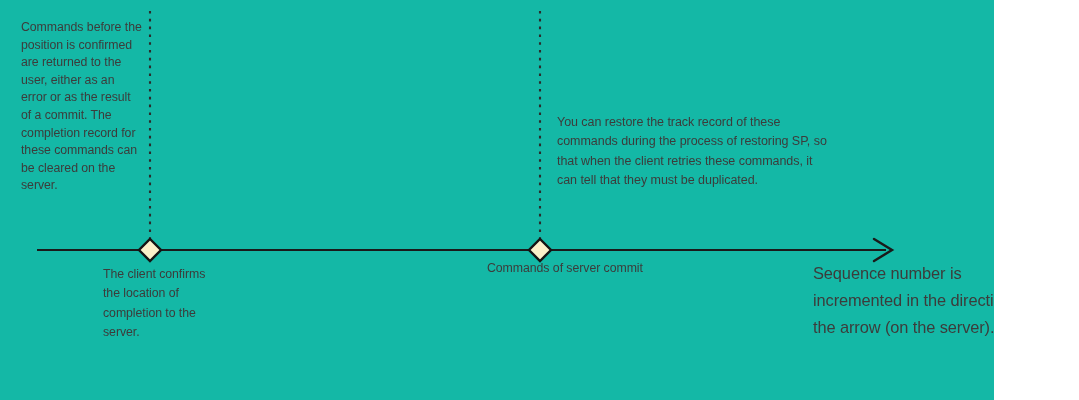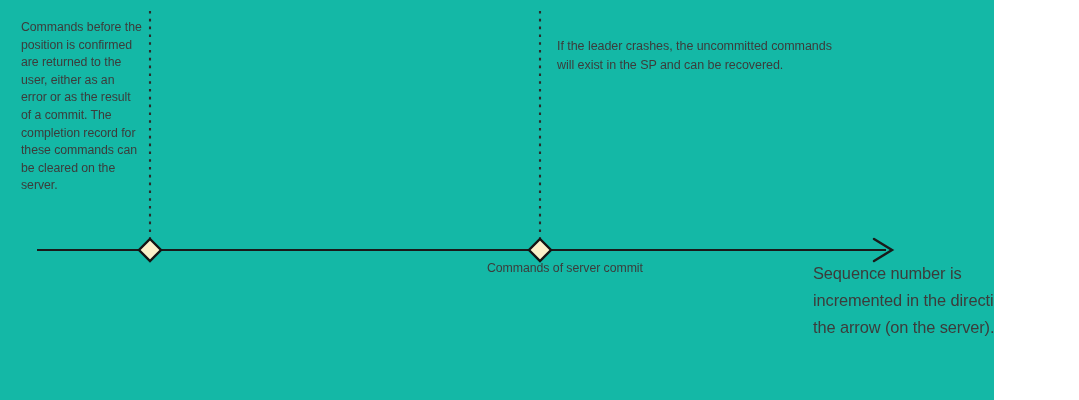--- a/index.html
+++ b/index.html
@@ -129,21 +129,22 @@
 
   <div class="marker-wrap" style="left:527px; top:237px;">
     <svg width="26" height="26" viewBox="0 0 26 26" aria-hidden="true">
       <polygon points="13,2 24,13 13,24 2,13" fill="#faf0ca" stroke="#141414" stroke-width="2.4" stroke-linejoin="miter"></polygon>
     </svg>
   </div>
 
   <div class="note note-left">Commands before the position is confirmed are returned to the user, either as an error or as the result of a commit. The completion record for these commands can be cleared on the server.</div>
 
 
-  <div class="note note-right-1">If the leader crashes, the uncommitted commands will exist in the SP and can be recovered.</div>
 
+  <div class="note note-right-2">You can restore the track record of these commands during the process of restoring SP, so that when the client retries these commands, it can tell that they must be duplicated.</div>
 
+  <div class="note note-client">The client confirms the location of completion to the server.</div>
 
   <div class="note label-commit">Commands of server commit</div>
 
   <div class="note note-seq">Sequence number is incremented in the direction of the arrow (on the server).</div>
 
 </div>
 
 </body></html>

